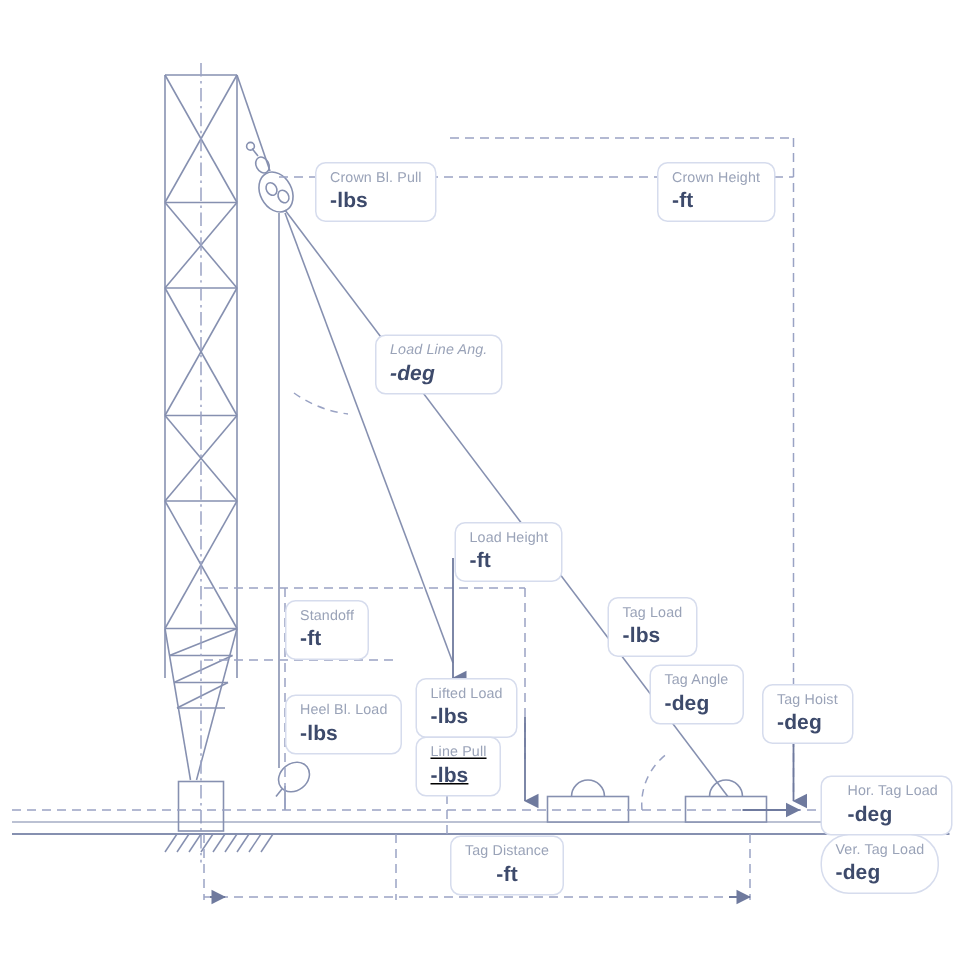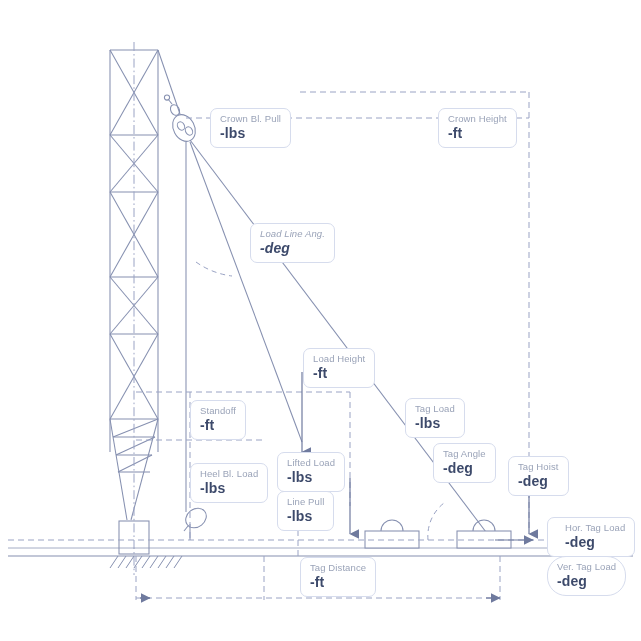--- a/index.html
+++ b/index.html
@@ -212,21 +212,21 @@
   <div class="label-card" style="left:190px;top:463px;">
     <span class="cap">Heel Bl. Load</span>
     <span class="val">-lbs</span>
   </div>
 
   <div class="label-card" style="left:277px;top:452px;">
     <span class="cap">Lifted Load</span>
     <span class="val">-lbs</span>
   </div>
 
-  <div class="label-card" style="left:277px;top:491px;">
+  <div class="label-card" style="left:277px;top:491px;text-decoration:underline;">
     <span class="cap">Line Pull</span>
     <span class="val">-lbs</span>
   </div>
 
   <div class="label-card" style="left:385px;top:398px;margin-left:20px;">
     <span class="cap">Tag Load</span>
     <span class="val">-lbs</span>
   </div>
 
   <div class="label-card" style="left:433px;top:443px;">
@@ -243,19 +243,19 @@
     <span class="cap">Hor. Tag Load</span>
     <span class="val">-deg</span>
   </div>
 
   <div class="label-card" style="left:547px;top:556px;border-radius:19px;">
     <span class="cap">Ver. Tag Load</span>
     <span class="val">-deg</span>
   </div>
 
 
-  <div class="label-card" style="left:300px;top:557px;">
+  <div class="label-card" style="left:300px;top:557px;text-align:center;">
     <span class="cap">Tag Distance</span>
     <span class="val">-ft</span>
   </div>
 
 
 </div>
 
 </body></html>

